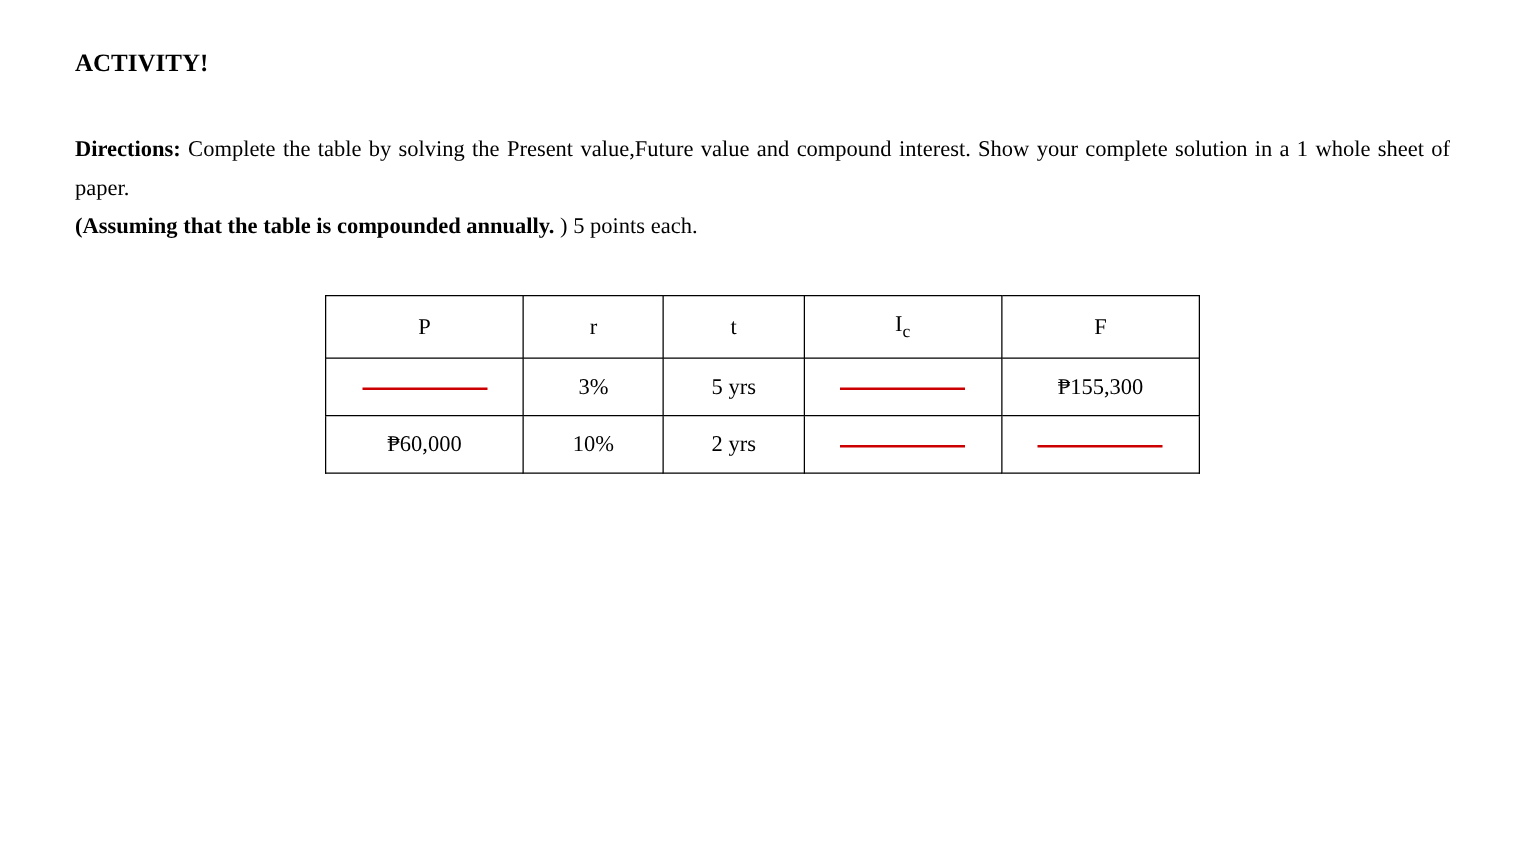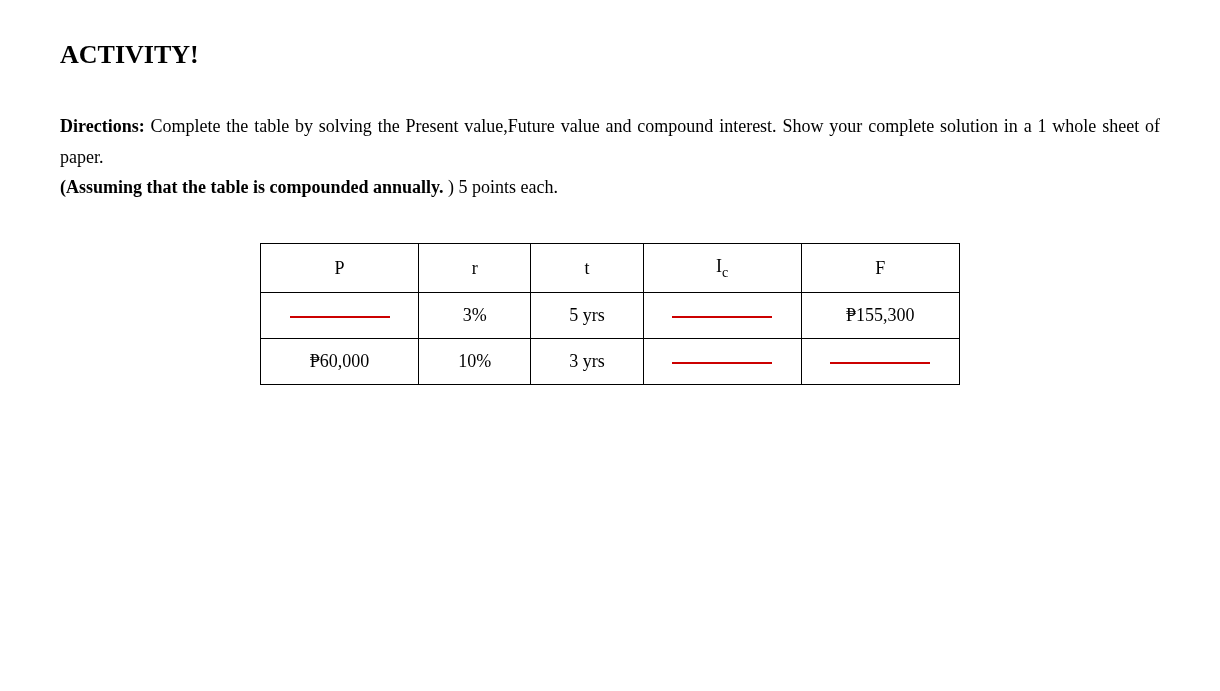--- a/index.html
+++ b/index.html
@@ -13,21 +13,21 @@
       font-family: 'Times New Roman', Times, serif;
       font-size: 18px;
       color: #000000;
       width: 1220px;
       min-height: 691px;
       padding: 40px 60px;
     }
 
     .activity-title {
       font-weight: bold;
-      font-size: 26px;
+      font-size: 20px;
       margin-bottom: 30px;
     }
 
     .directions {
       margin-bottom: 40px;
       line-height: 1.7;
       text-align: justify;
       margin-top: 41px;
     }
 
@@ -105,19 +105,19 @@
         <td><span class="blank-line"></span></td>
         <td>3%</td>
         <td>5 yrs</td>
         <td><span class="blank-line"></span></td>
         <td>₱155,300</td>
       </tr>
 
       <tr>
         <td>₱60,000</td>
         <td>10%</td>
-        <td>3 yrs</td>
+        <td>2 yrs</td>
         <td><span class="blank-line"></span></td>
         <td><span class="blank-line"></span></td>
       </tr>
     </tbody>
   </table>
 </div>
 
 </body></html>

